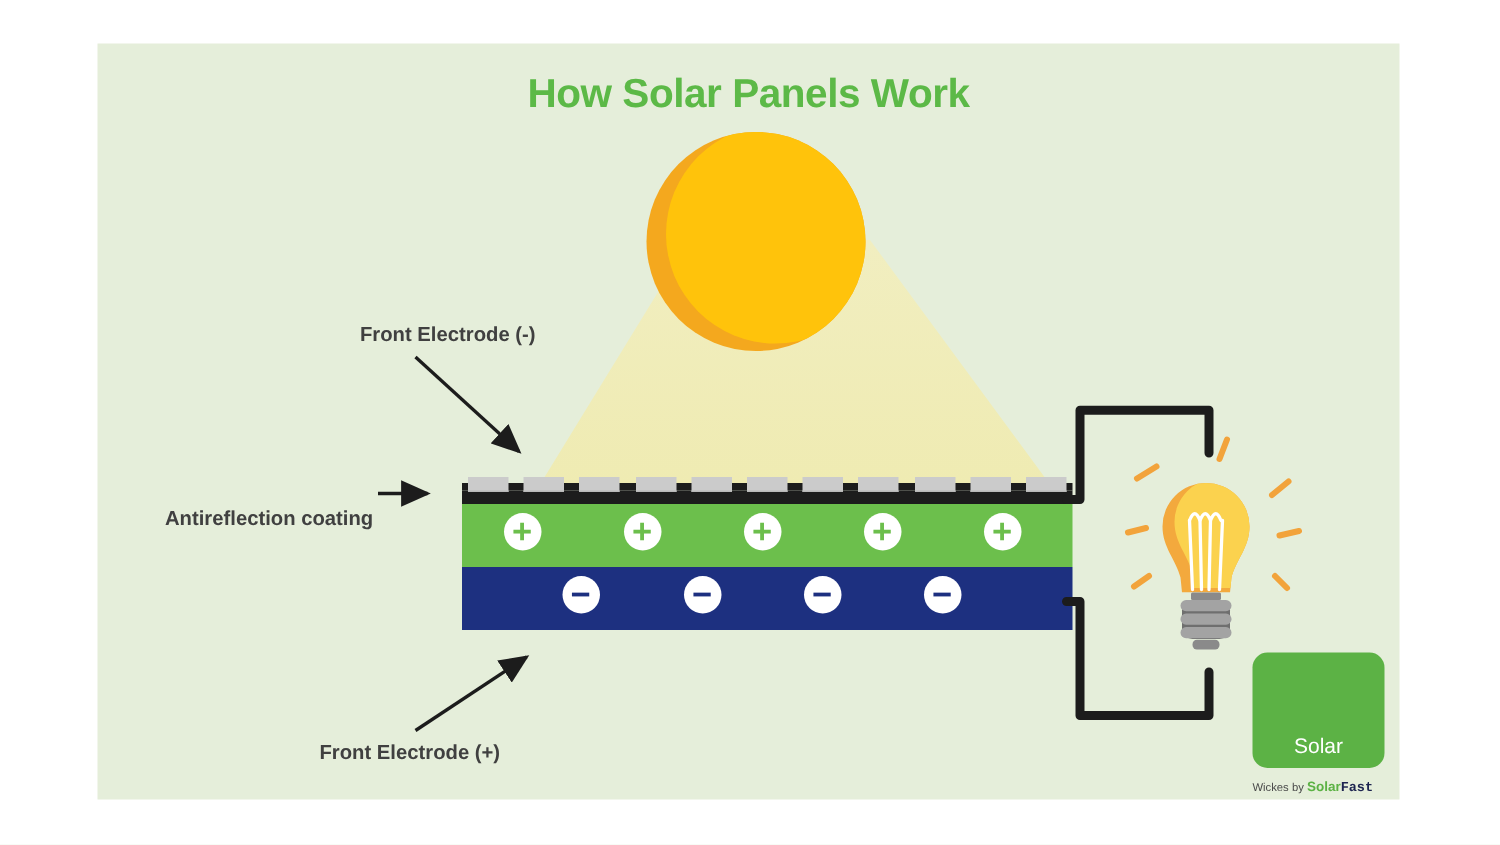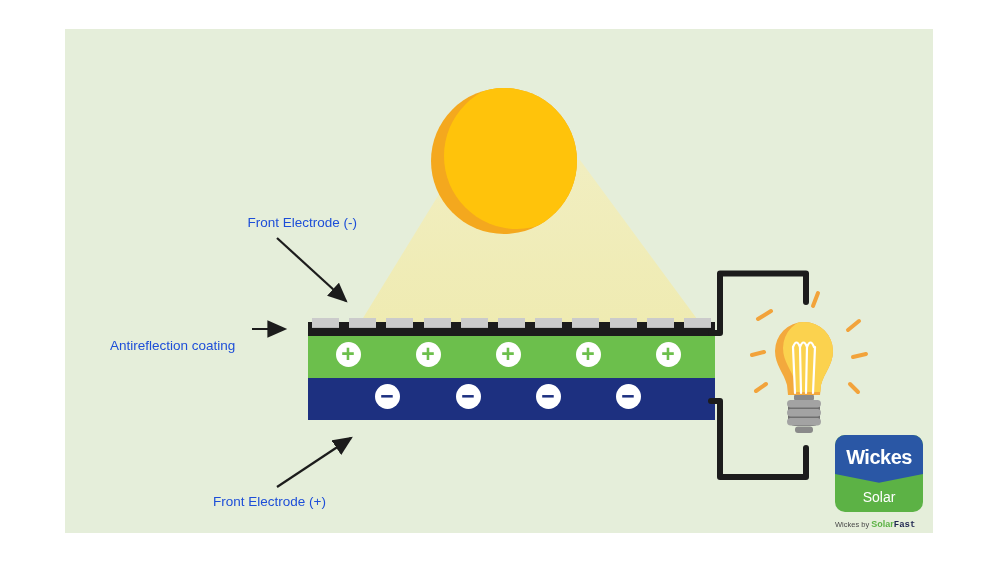--- a/index.html
+++ b/index.html
@@ -27,21 +27,21 @@
   .bar{height:9px;background:#1C1C1C;}
   .layer{position:relative;height:42px;}
   .layer.green{background:#6CBF4C;}
   .layer.blue{background:#1D3080;}
   .badge{position:absolute;top:6px;width:25px;height:25px;border-radius:50%;background:#ffffff;
     display:flex;align-items:center;justify-content:center;font-weight:bold;font-size:23px;line-height:1;}
   .badge.plus{color:#6CBF4C;}
   .badge.minus{color:#1D3080;}
 
   
-  .lbl{position:absolute;z-index:5;color:#1d4ed8;font-weight:normal;font-size:13.5px;white-space:nowrap;}
+  .lbl{position:absolute;z-index:5;color:#404040;font-weight:bold;font-size:13.5px;white-space:nowrap;}
   .lbl.front{right:576px;top:186px;}
   .lbl.coating{left:45px;top:309px;}
   .lbl.back{left:148px;top:465px;}
 
   
   .overlay{position:absolute;left:0;top:0;width:868px;height:504px;z-index:4;pointer-events:none;}
 
   
   .logo{position:absolute;left:770px;top:406px;width:88px;height:77px;border-radius:10px;
     background:#5CB245;overflow:hidden;z-index:6;}
@@ -55,20 +55,21 @@
   .powered{position:absolute;left:770px;top:490px;z-index:6;font-size:7.5px;color:#4a4a4a;
     white-space:nowrap;}
   .powered .p-green{color:#5CB245;font-weight:bold;font-size:9px;}
   .powered .p-dark{color:#1d2450;font-weight:bold;font-size:9px;font-family:Liberation Mono, monospace;}
 </style>
 </head>
 <body>
 
 <div class="stage">
 
+  <h1 class="title">How Solar Panels Work</h1>
 
   <div class="beam"></div>
   <div class="sun"></div>
 
   <svg class="overlay" viewBox="0 0 868 504">
     <defs>
       <marker id="ah" markerWidth="10" markerHeight="8" refX="8" refY="4" orient="auto">
         <path d="M0,0 L9,4 L0,8 z" fill="#1C1C1C"></path>
       </marker>
       <clipPath id="bulbclip">
@@ -147,23 +148,20 @@
       <span class="badge minus" style="left:227.5px">−</span>
       <span class="badge minus" style="left:307.5px">−</span>
     </div>
   </div>
 
   <div class="lbl front">Front Electrode (-)</div>
   <div class="lbl coating">Antireflection coating</div>
   <div class="lbl back">Front Electrode (+)</div>
 
   <div class="logo">
-    <div class="logo-top">
-      <span class="logo-brand">Wickes</span>
-    </div>
     <div class="logo-product">Solar</div>
   </div>
   <div class="powered">
     <span>Wickes by</span>
     <span class="p-green">Solar</span><span class="p-dark">Fast</span>
   </div>
 
 </div>
 
 </body></html>

